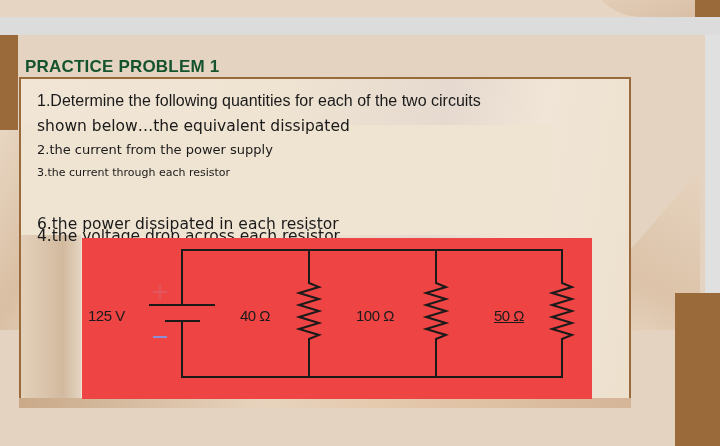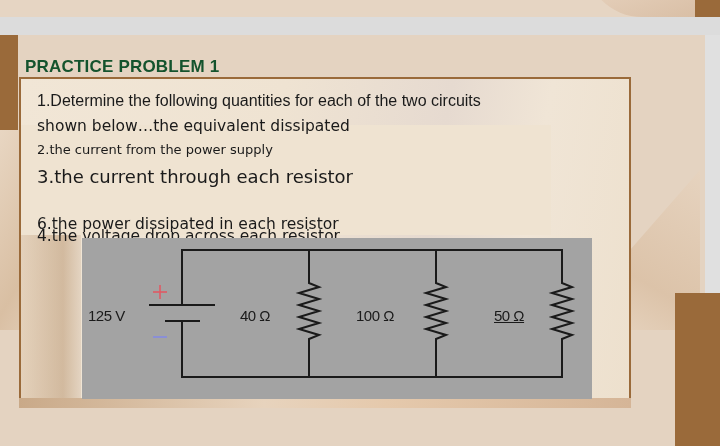--- a/index.html
+++ b/index.html
@@ -15,24 +15,24 @@
   .wood-left { position:absolute; left:0; top:130px; width:80px; height:200px; background:linear-gradient(120deg,#e8d6c2 0%,#d9bfa3 55%,#ead9c6 100%); }
   .wood-right { position:absolute; left:560px; top:170px; width:140px; height:160px; background:linear-gradient(210deg,#e6d3bf 0%,#dcc3a9 60%,#ead9c6 100%); clip-path:polygon(100% 0,100% 100%,0 100%); }
   .title { position:absolute; left:25px; top:57px; font-size:17px; font-weight:bold; color:#14532d; letter-spacing:0.2px; }
   .frame { position:absolute; left:19px; top:77px; width:612px; height:331px; border:2px solid #9a6a3a; border-right-width:2px; box-sizing:border-box; background:linear-gradient(100deg,#f1e6d6 0%,#efe3d2 40%,#e6dad0 65%,#f0e5d6 80%,#ede0cd 100%); }
   .frame-shadow-l { position:absolute; left:21px; top:220px; width:60px; height:186px; background:linear-gradient(90deg,#d9c0a5,#b99672 70%,#d9c6b1); opacity:0.55; }
   .text-box { position:absolute; left:21px; top:125px; width:530px; height:110px; background:#efe3d1; }
   .text-line { position:absolute; left:37px; font-family:"DejaVu Sans", sans-serif; color:#1a1a1a; white-space:nowrap; }
   .l1 { top:92px; font-family:"Liberation Sans", sans-serif; font-size:16px; }
   .l2 { top:117px; font-size:15.5px; }
   .l3 { top:142px; font-size:13px; }
-  .l4 { top:166px; font-size:18px; }
+  .l4 { top:166px; font-size:11px; }
   .l5 { top:190px; font-size:15.5px;margin-top:37px; }
   .l6 { top:215px; font-size:15.5px; }
-  .circuit { position:absolute; left:82px; top:238px; width:510px; height:161px; background:#a3a3a3; }
+  .circuit { position:absolute; left:82px; top:238px; width:510px; height:161px; background:#ef4444; }
   .circuit svg { position:absolute; left:0; top:0; }
   .clabel { position:absolute; font-family:"Liberation Sans", sans-serif; font-size:15px; color:#1a1a1a; letter-spacing:-0.5px; }
   .bottom-edge { position:absolute; left:19px; top:398px; width:612px; height:10px; background:linear-gradient(90deg,#c9a988,#e7d3bd 40%,#e5c9ac 60%,#d5b597); }
 </style>
 </head>
 <body>
 
 <div class="slide"></div>
 <div class="top-band"></div>
 <div class="top-swirl"></div>

